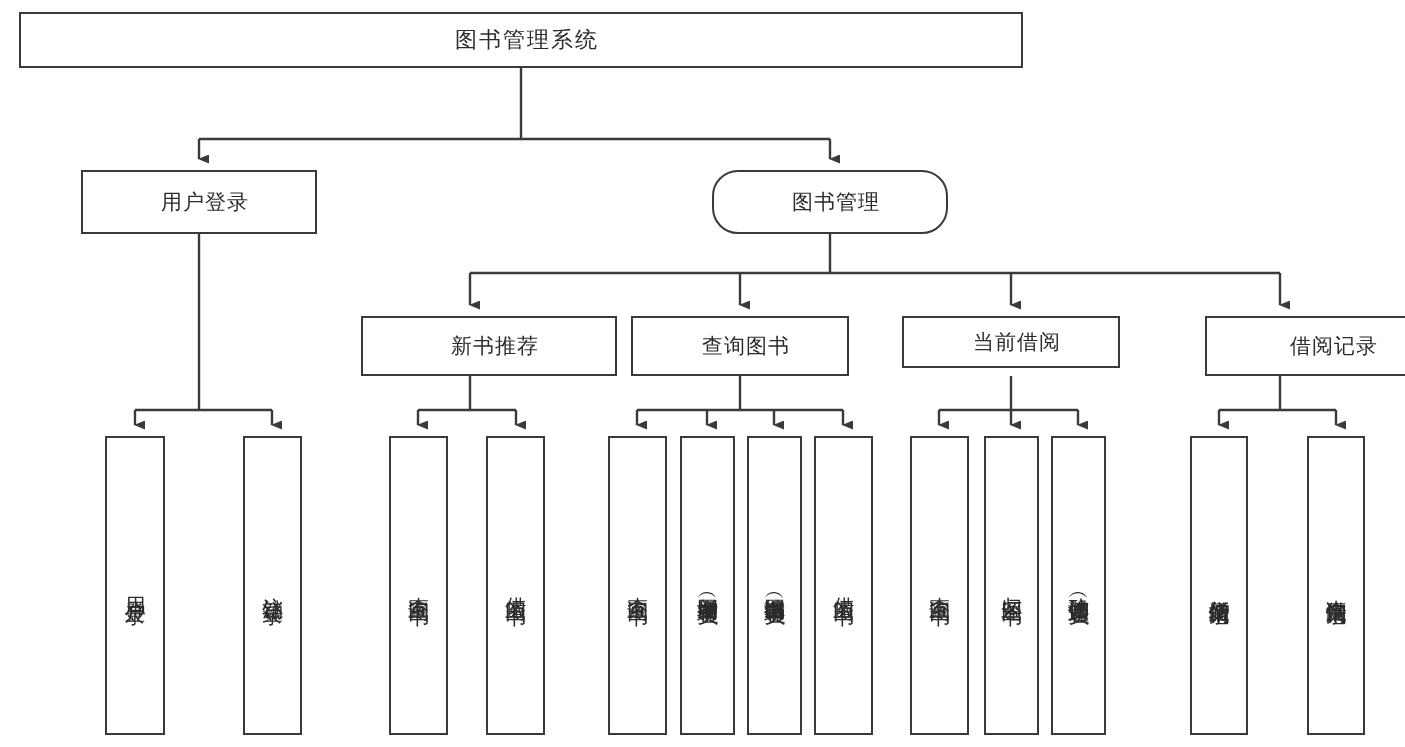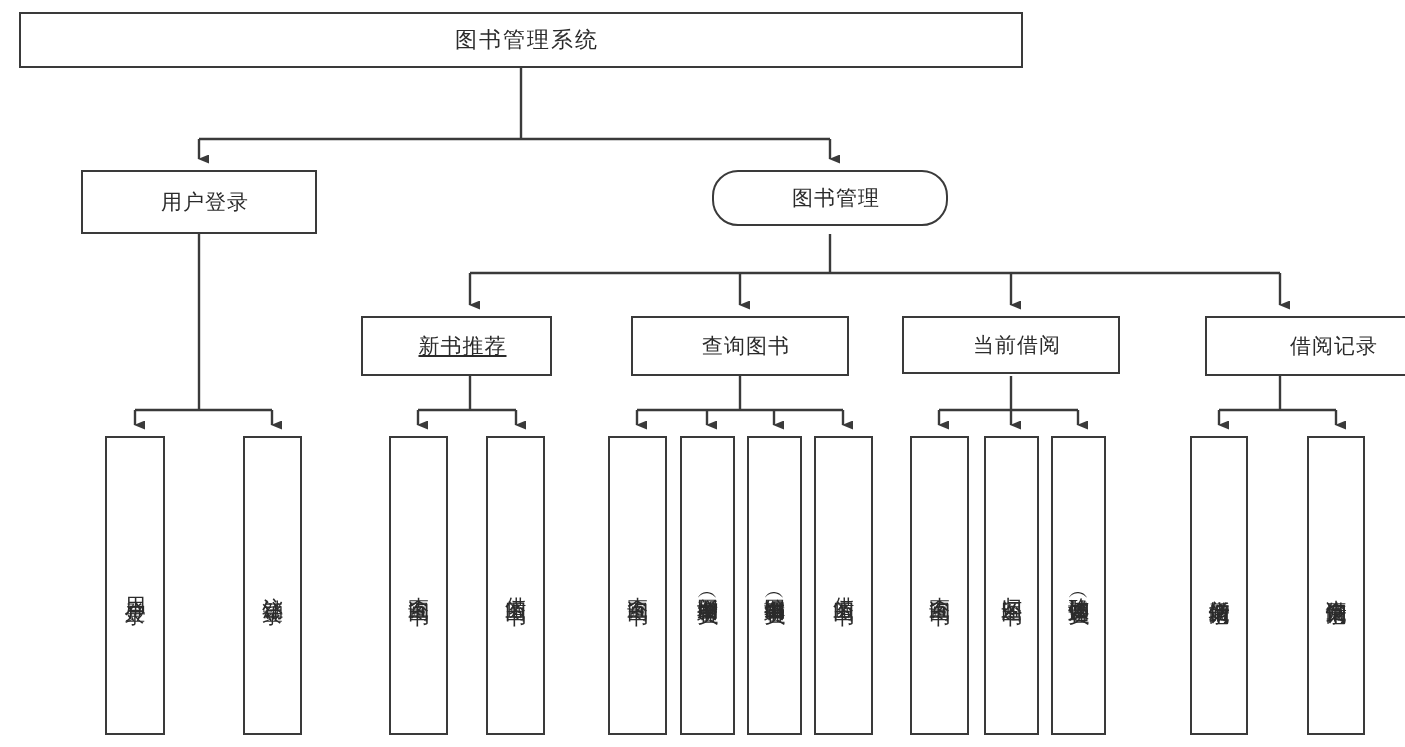--- a/index.html
+++ b/index.html
@@ -118,30 +118,30 @@
       </g>
   </svg>
 
   <div id="nodes-layer">
       <div class="node title" style="left: 19px; top: 12px; width: 1004px; height: 56px;">
         <span>图书管理系统</span>
       </div>
       <div class="node horiz" style="left: 81px; top: 170px; width: 236px; height: 64px;">
         <span>用户登录</span>
       </div>
-      <div class="node horiz" style="left: 712px; top: 170px; width: 236px; height: 56px; border-radius: 26px;">
+      <div class="node horiz" style="left: 712px; top: 170px; width: 236px; height: 64px; border-radius: 26px;">
         <span>图书管理</span>
       </div>
-      <div class="node horiz" style="left: 361px; top: 316px; width: 191px; height: 60px; text-decoration: underline;">
+      <div class="node horiz" style="left: 361px; top: 316px; width: 256px; height: 60px;">
         <span>新书推荐</span>
       </div>
       <div class="node horiz" style="left: 631px; top: 316px; width: 218px; height: 60px;">
         <span>查询图书</span>
       </div>
-      <div class="node horiz" style="left: 902px; top: 316px; width: 218px; height: 58px;">
+      <div class="node horiz" style="left: 902px; top: 316px; width: 218px; height: 52px;">
         <span>当前借阅</span>
       </div>
       <div class="node horiz" style="left: 1172px; top: 316px; width: 246px; height: 60px; margin-left: 33px;">
         <span>借阅记录</span>
       </div>
       <div class="node leaf" style="left: 105px; top: 436px; width: 60px; height: 299px;">
         <span class="vtext">用户登录</span>
       </div>
       <div class="node leaf" style="left: 243px; top: 436px; width: 59px; height: 299px;">
         <span class="vtext">注销登录</span>

